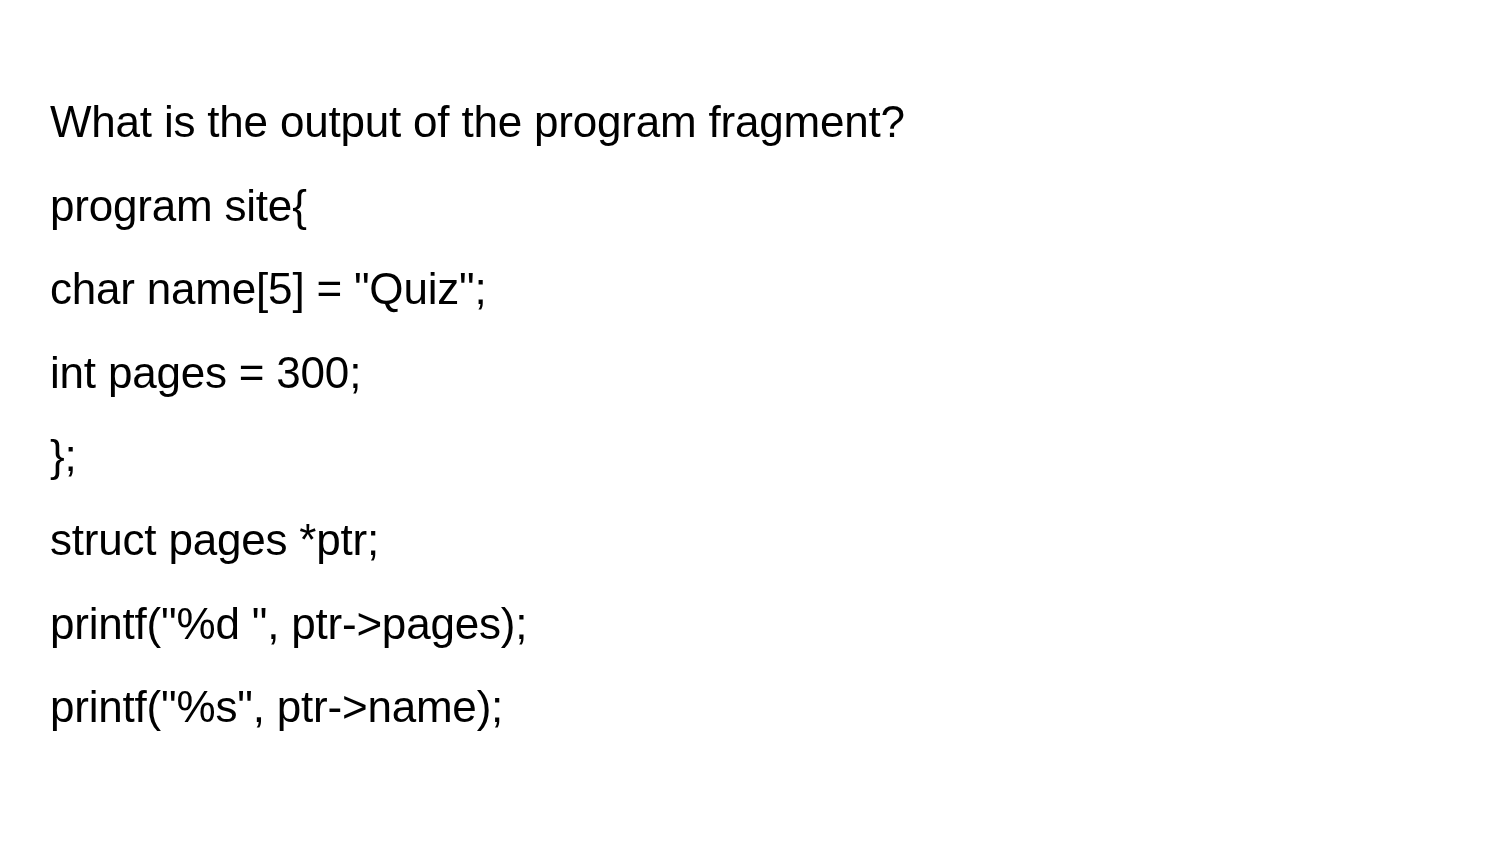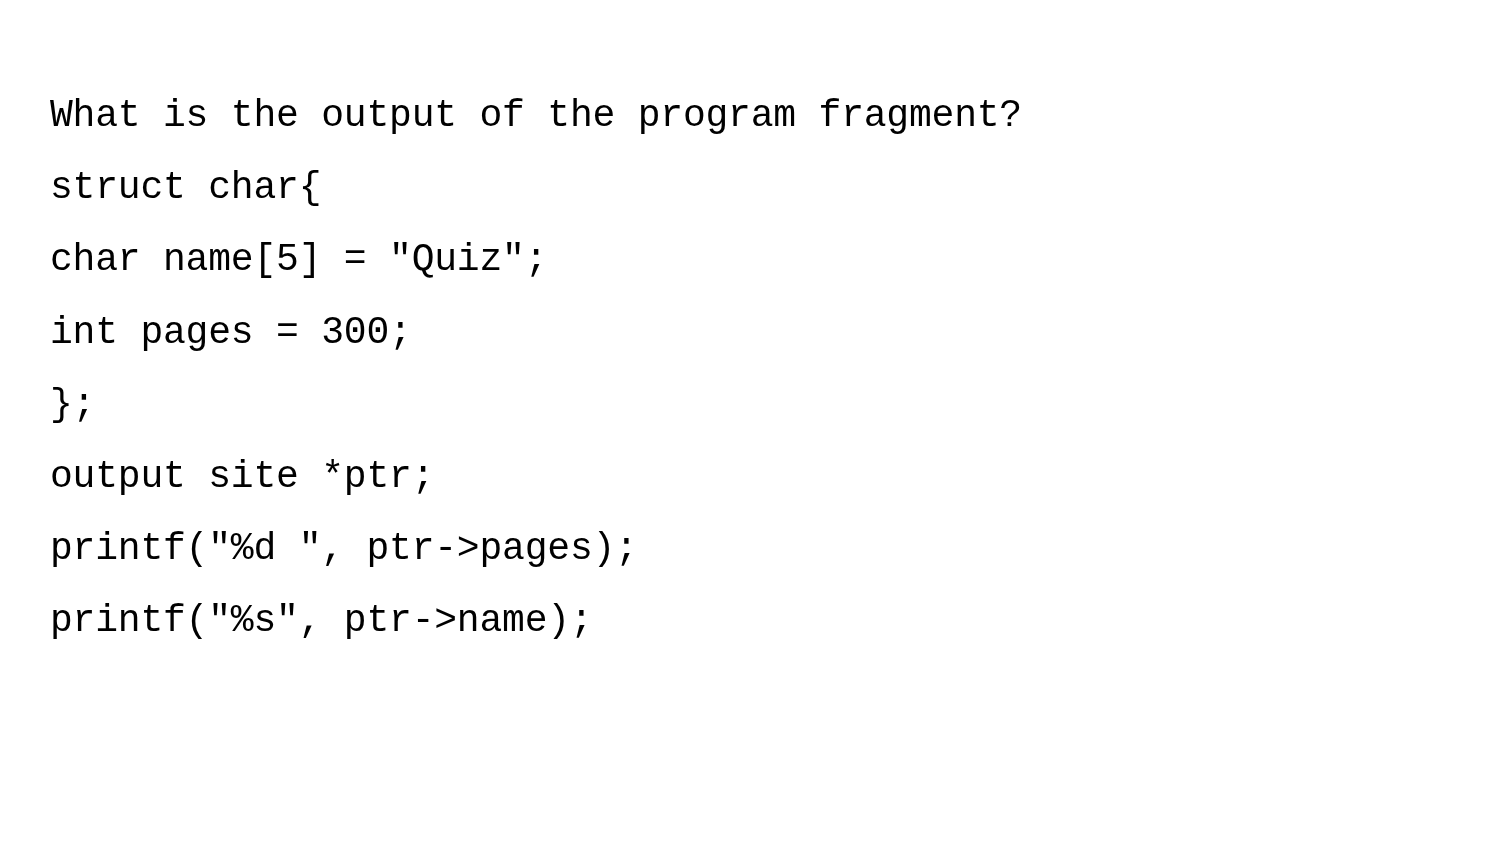--- a/index.html
+++ b/index.html
@@ -12,32 +12,31 @@
     height: 864px;
     background: #ffffff;
     font-family: -apple-system, BlinkMacSystemFont, "Segoe UI", Helvetica, Arial, sans-serif;
     color: #000000;
     overflow: hidden;
   }
   .container {
     padding: 80px 50px 50px 50px;
   }
   .line {
-    font-size: 38px;
+    font-size: 44px;
     line-height: 1.9;
     font-weight: 400;
     letter-spacing: -0.2px;
-    font-family: Liberation Mono, monospace;
   }
 </style>
 </head>
 <body>
 
 <div class="container">
   <div class="line">What is the output of the program fragment?</div>
-  <div class="line">struct char{</div>
+  <div class="line">program site{</div>
   <div class="line">char name[5] = "Quiz";</div>
   <div class="line">int pages = 300;</div>
   <div class="line">};</div>
-  <div class="line">output site *ptr;</div>
+  <div class="line">struct pages *ptr;</div>
   <div class="line">printf("%d ", ptr-&gt;pages);</div>
   <div class="line">printf("%s", ptr-&gt;name);</div>
 </div>
 
 </body></html>

